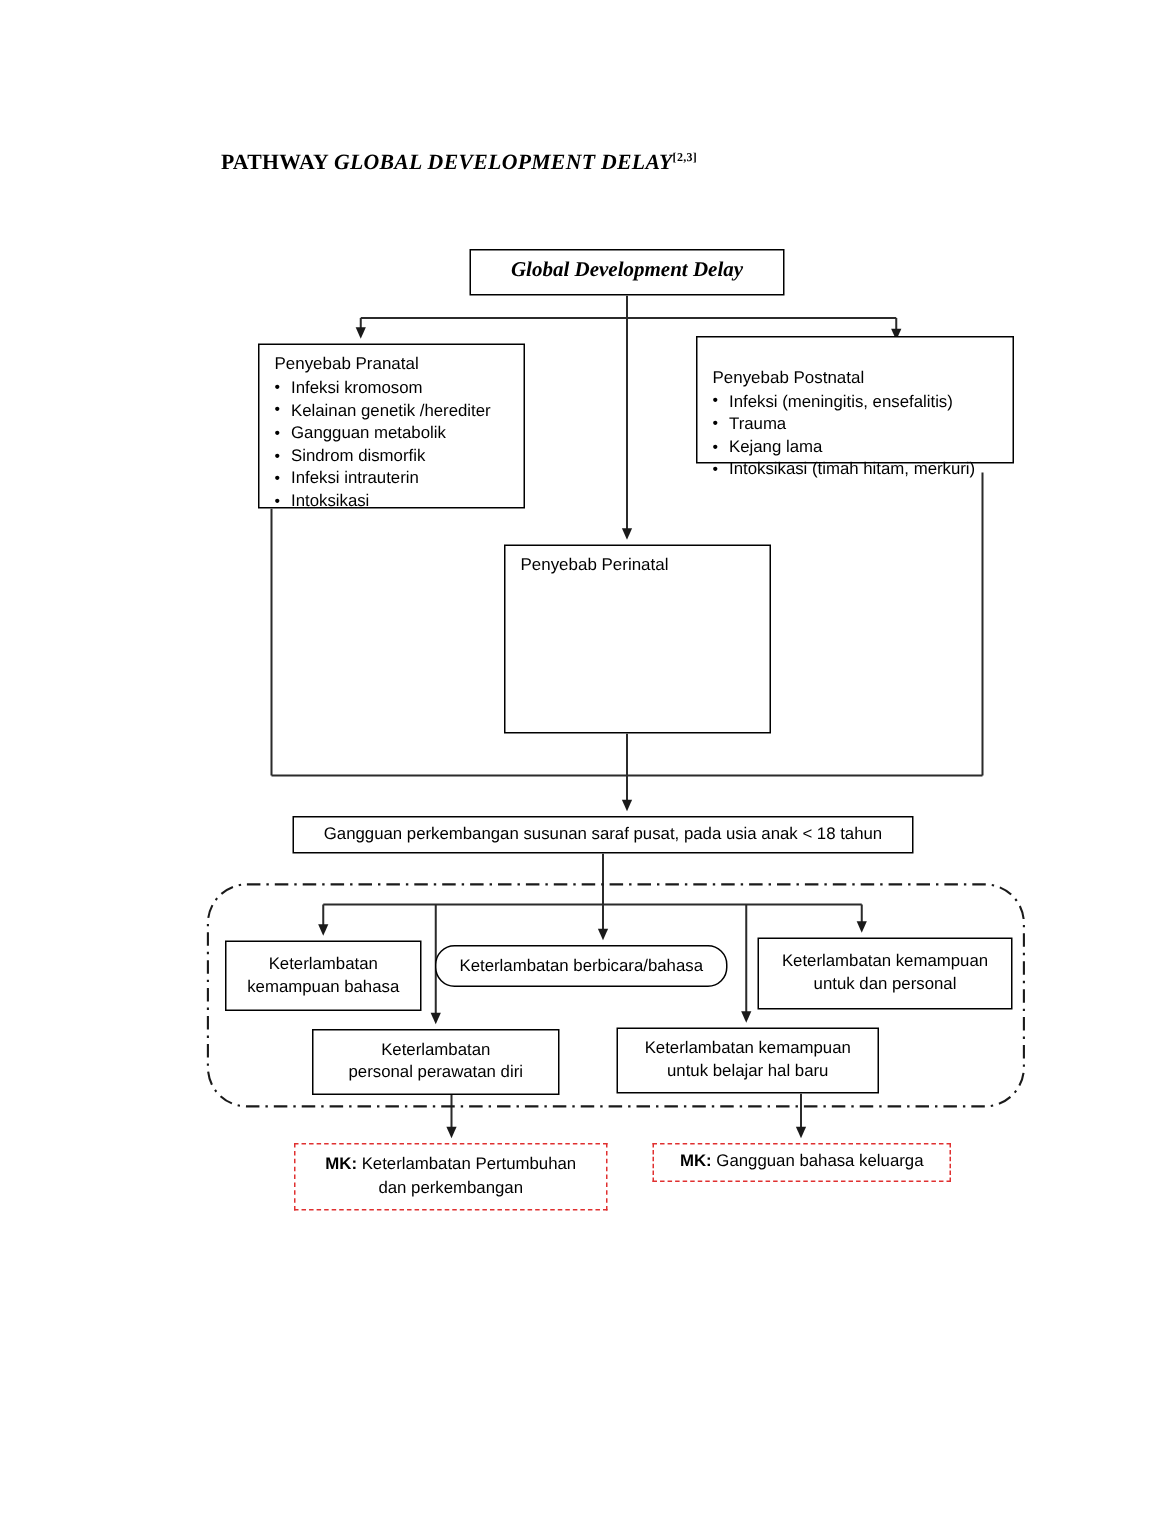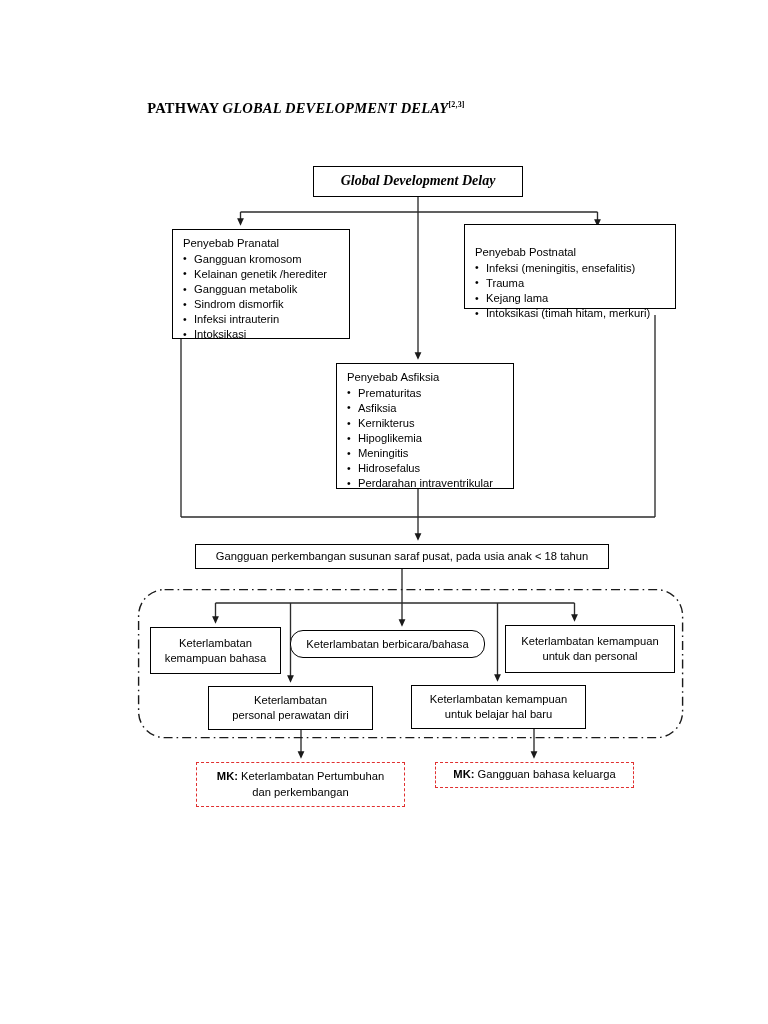--- a/index.html
+++ b/index.html
@@ -232,50 +232,41 @@
     <rect x="138.6" y="589.6" width="544" height="148" rx="26" ry="26" fill="none" stroke="#1a1a1a" stroke-width="1.4" stroke-dasharray="9 4 1.6 4"></rect>
   </svg>
 
   <div class="box centered" id="gdd-box">
     <span>Global Development Delay</span>
   </div>
 
   <div class="box" id="pranatal-box">
     <span class="box-title">Penyebab Pranatal</span>
     <ul class="bullets">
-      <li>Gangguan kromosom</li>
+      <li>Infeksi kromosom</li>
       <li>Kelainan genetik /herediter</li>
       <li>Gangguan metabolik</li>
       <li>Sindrom dismorfik</li>
       <li>Infeksi intrauterin</li>
       <li>Intoksikasi</li>
     </ul>
   </div>
 
   <div class="box" id="postnatal-box">
     <span class="box-title">Penyebab Postnatal</span>
     <ul class="bullets">
       <li>Infeksi (meningitis, ensefalitis)</li>
       <li>Trauma</li>
       <li>Kejang lama</li>
       <li>Intoksikasi (timah hitam, merkuri)</li>
     </ul>
   </div>
 
   <div class="box" id="perinatal-box">
-    <span class="box-title">Penyebab Asfiksia</span>
-    <ul class="bullets">
-      <li>Prematuritas</li>
-      <li>Asfiksia</li>
-      <li>Kernikterus</li>
-      <li>Hipoglikemia</li>
-      <li>Meningitis</li>
-      <li>Hidrosefalus</li>
-      <li>Perdarahan intraventrikular</li>
-    </ul>
+    <span class="box-title">Penyebab Perinatal</span>
   </div>
 
   <div class="box centered" id="ssp-box">
     <span>Gangguan perkembangan susunan saraf pusat, pada usia anak &lt; 18 tahun</span>
   </div>
 
   <div class="box centered" id="motorik-box">
     <span>Keterlambatan</span>
     <span>kemampuan bahasa</span>
   </div>

